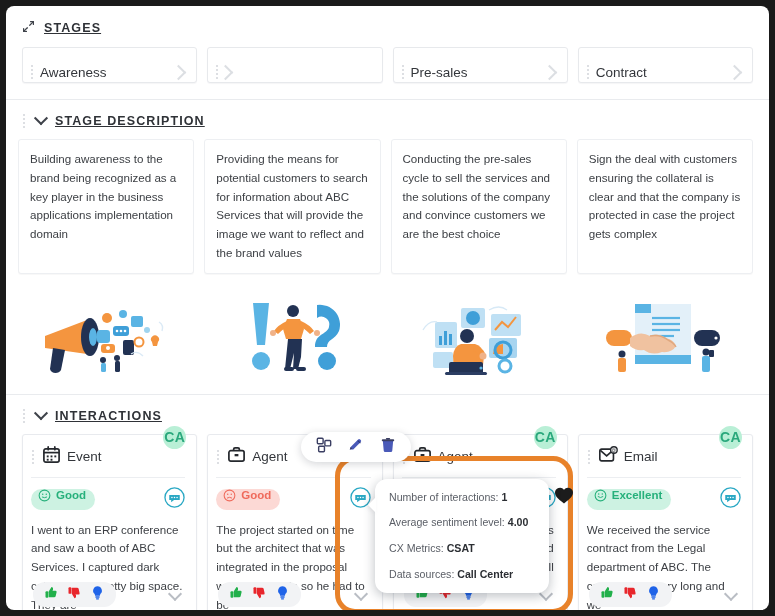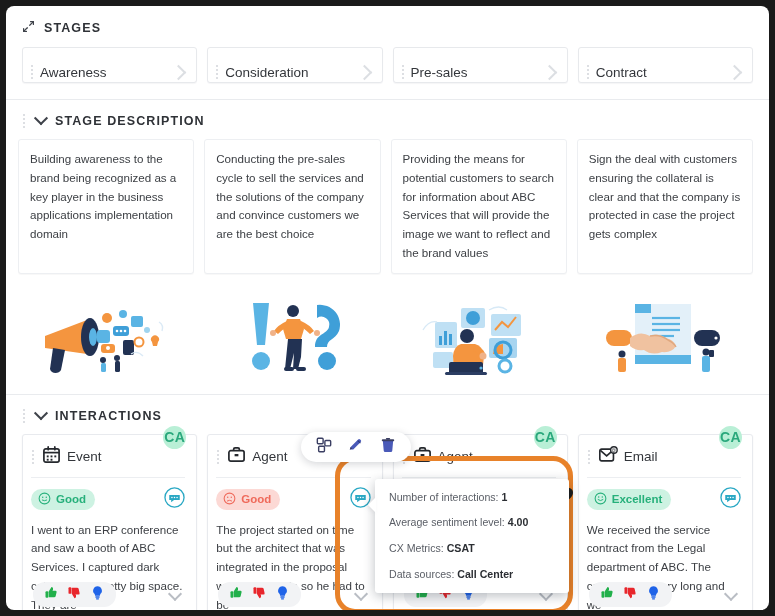--- a/index.html
+++ b/index.html
@@ -10,21 +10,21 @@
     -webkit-font-smoothing:antialiased;
   }
   .frame{
     position:absolute;left:6px;top:6px;width:763px;height:604px;
     background:#ffffff;border-radius:8px;overflow:hidden;
     box-sizing:border-box;
   }
 
   
   .sec-head{display:flex;align-items:center;gap:9px;padding:13px 0 10px 16px;}
-  .sec-head .ttl{font-size:12.5px;font-weight:700;color:#2f3237;letter-spacing:1.1px;}
+  .sec-head .ttl{font-size:12.5px;font-weight:700;color:#2f3237;letter-spacing:1.1px;text-decoration:underline;}
   .grip{width:5px;height:16px;display:flex;flex-direction:column;justify-content:center;gap:2px;flex:0 0 auto;}
   .grip i{display:block;width:2px;height:2px;border-radius:50%;background:#d2d5da;margin-left:1px;}
 
   .band{border-bottom:1px solid #e9ebee;}
 
   
   .stage-row{display:flex;gap:10px;padding:0 16px 16px 16px;}
   .stage-chip{
     flex:1 1 0;height:36px;border:1px solid #e7e9ec;border-radius:3px;background:#fff;
     display:flex;align-items:center;padding:14px 8px 0 7px;box-sizing:border-box;
@@ -52,21 +52,21 @@
   .icard{
     flex:1 1 0;height:184px;border:1px solid #e8eaee;border-radius:3px;background:#fff;
     position:relative;box-sizing:border-box;padding:9px 11px 0 8px;
     box-shadow:0 1px 2px rgba(16,24,40,.05);
   }
   .icard-head{display:flex;align-items:center;gap:6px;height:26px;text-align:center;}
   .icard-head .tp{font-size:13.5px;color:#33363b;}
   .icard-rule{height:1px;background:#eceef1;margin:7px 0 0 0;}
   .badge-row{display:flex;align-items:center;justify-content:space-between;margin-top:9px;}
   .sent{
-    display:inline-flex;align-items:center;gap:5px;height:21px;padding:0 9px 0 7px;
+    display:inline-flex;align-items:flex-start;gap:5px;height:21px;padding:0 9px 0 7px;
     border-radius:11px;font-size:11.5px;font-weight:600;
   }
   .sent.good,.sent.excellent{background:#cdf2e2;color:#26b07b;}
   .sent.poor{background:#fcd9d5;color:#ef6a5b;}
   .body-txt{margin-top:9px;font-size:11.6px;line-height:1.62;color:#3d4045;}
   .foot{position:absolute;left:10px;right:10px;bottom:10px;display:flex;align-items:center;justify-content:space-between;}
   .reacts{display:flex;align-items:center;gap:8px;background:#f2f3f5;border-radius:12px;padding:3px 11px;}
   .chev-d2{width:8px;height:8px;border-bottom:2px solid #b9bdc4;border-right:2px solid #b9bdc4;transform:rotate(45deg);margin-right:6px;}
   .ca{
     position:absolute;top:-9px;right:10px;width:23px;height:23px;border-radius:50%;
@@ -81,21 +81,21 @@
   }
 
   
   .hl{
     position:absolute;left:329px;top:22px;width:228px;height:148px;
     border:5px solid #e8822a;border-radius:20px;z-index:25;pointer-events:none;
   }
 
   
   .tip{
-    position:absolute;left:369px;top:45px;width:194px;background:#fff;border-radius:3px;
+    position:absolute;left:369px;top:45px;width:174px;background:#fff;border-radius:12px;
     box-shadow:0 3px 12px rgba(16,24,40,.28);padding:12px 13px 12px 14px;z-index:40;box-sizing:border-box;
   }
   .tip p{margin:0 0 13px 0;font-size:10.6px;color:#5a5e66;line-height:1.2;}
   .tip p:last-child{margin-bottom:0;}
   .tip b{color:#2b2e33;font-weight:700;}
   .tip:before{
     content:"";position:absolute;left:-7px;top:18px;width:0;height:0;
     border-top:8px solid transparent;border-bottom:8px solid transparent;border-right:8px solid #fff;
     filter:drop-shadow(-2px 0 2px rgba(16,24,40,.10));
   }
@@ -131,21 +131,20 @@
         <span class="nm">Awareness</span>
         <span class="chev-r"></span>
       </div>
       <div class="stage-chip">
         <span class="grip">
             <i></i>
             <i></i>
             <i></i>
             <i></i>
           </span>
-        <span class="nm">Consideration</span>
         <span class="chev-r"></span>
       </div>
       <div class="stage-chip">
         <span class="grip">
             <i></i>
             <i></i>
             <i></i>
             <i></i>
           </span>
         <span class="nm">Pre-sales</span>
@@ -170,22 +169,22 @@
           <i></i>
           <i></i>
           <i></i>
           <i></i>
         </span>
       <span class="chev-d"></span>
       <span class="ttl">STAGE DESCRIPTION</span>
     </div>
     <div class="desc-row">
       <div class="desc-card">Building awareness to the brand being recognized as a key player in the business applications implementation domain</div>
+      <div class="desc-card">Providing the means for potential customers to search for information about ABC Services that will provide the image we want to reflect and the brand values</div>
       <div class="desc-card">Conducting the pre-sales cycle to sell the services and the solutions of the company and convince customers we are the best choice</div>
-      <div class="desc-card">Providing the means for potential customers to search for information about ABC Services that will provide the image we want to reflect and the brand values</div>
       <div class="desc-card">Sign the deal with customers ensuring the collateral is clear and that the company is protected in case the project gets complex</div>
     </div>
     <div class="art-row">
       <div class="art-cell">
         <svg width="150" height="80" viewBox="0 0 150 80">
           <path d="M10 40 L52 24 L52 58 L10 52 Z" fill="#f4953f"></path>
           <path d="M18 52 L30 54 L26 74 C24 78 16 78 15 73 Z" fill="#223253"></path>
           <ellipse cx="55" cy="41" rx="9" ry="19" fill="#223253"></ellipse>
           <ellipse cx="58" cy="41" rx="4" ry="9" fill="#5ab4e4"></ellipse>
           <rect x="62" y="34" width="13" height="13" rx="3" fill="#5ab4e4"></rect>

